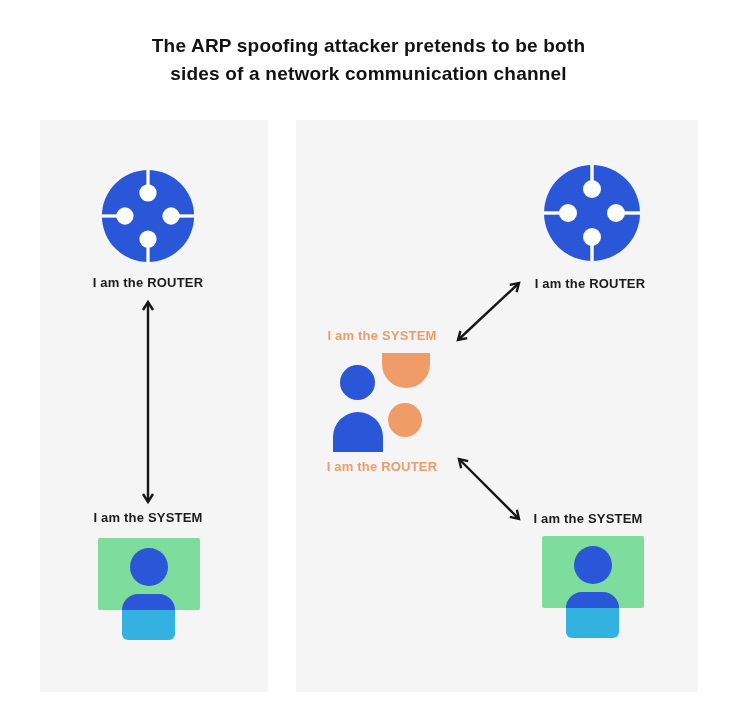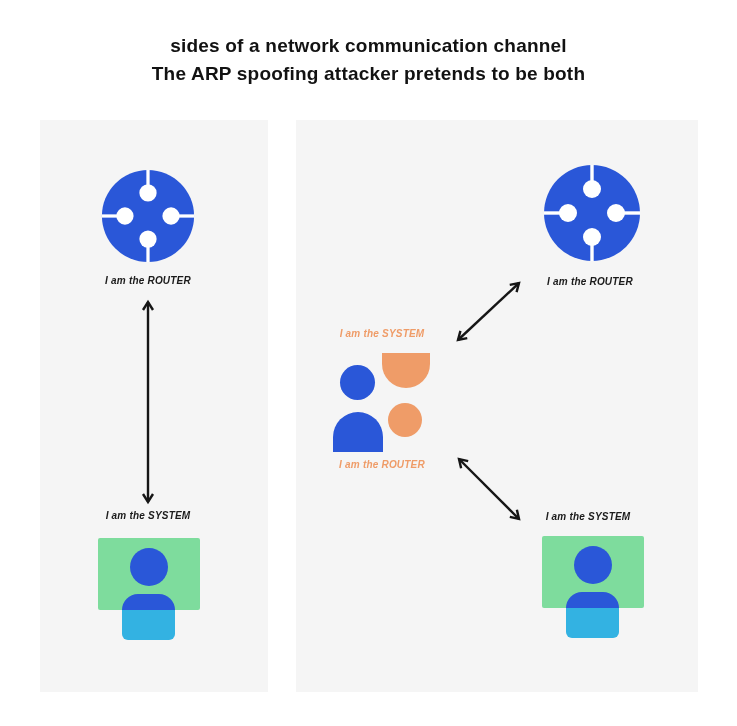--- a/index.html
+++ b/index.html
@@ -43,26 +43,25 @@
   }
   .panel-left  { left: 40px;  width: 228px; }
   .panel-right { left: 296px; width: 402px; }
 
   .abs { position: absolute; }
 
   .label {
     position: absolute;
     width: 200px;
     text-align: center;
-    font-size: 10px;
+    font-size: 13px;
     font-weight: 600;
     color: var(--c-text);
     letter-spacing: 0.2px;
     white-space: nowrap;
-    font-style: italic;
   }
   .label.orange {
     color: var(--c-orange);
     font-weight: 700;
   }
 
   
   .router-svg { display: block; }
   .r-body  { fill: var(--c-blue); }
   .r-spoke { stroke: #ffffff; stroke-width: 3.4; }
@@ -123,22 +122,22 @@
 
   .arrow-line { stroke: var(--c-arrow); stroke-width: 2.4; }
   .arrow-head { fill: none; stroke: var(--c-arrow); stroke-width: 2.4; }
 </style>
 </head>
 <body>
 
 <div class="canvas">
 
   <div class="title">
+    <div>The ARP spoofing attacker pretends to be both</div>
     <div>sides of a network communication channel</div>
-    <div>The ARP spoofing attacker pretends to be both</div>
   </div>
 
   <div class="panel panel-left"></div>
   <div class="panel panel-right"></div>
 
   <svg class="router-svg abs" style="left:100px; top:168px;" width="96" height="96" viewBox="0 0 100 100">
     <circle class="r-body" cx="50" cy="50" r="48"></circle>
     <line class="r-spoke" x1="50" y1="27" x2="50" y2="2"></line>
     <line class="r-spoke" x1="50" y1="73" x2="50" y2="98"></line>
     <line class="r-spoke" x1="27" y1="50" x2="2" y2="50"></line>

